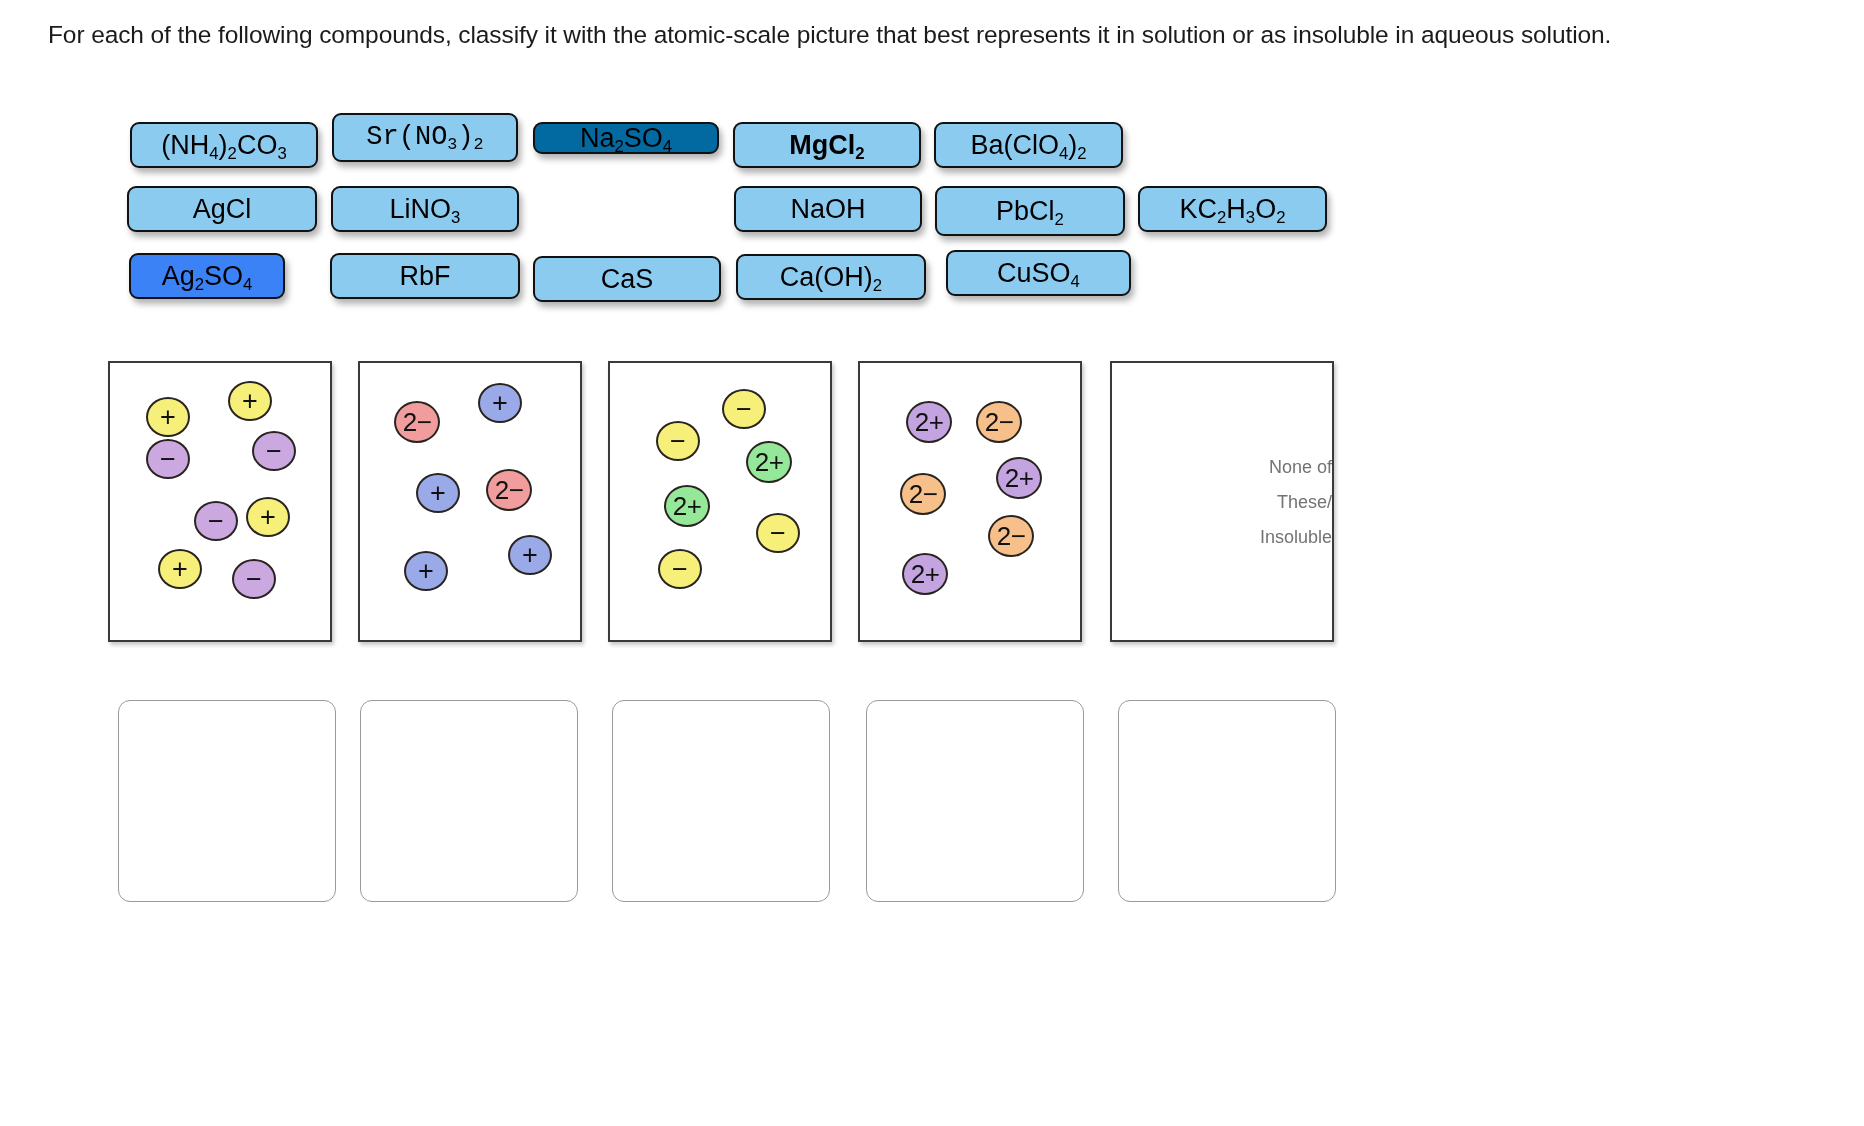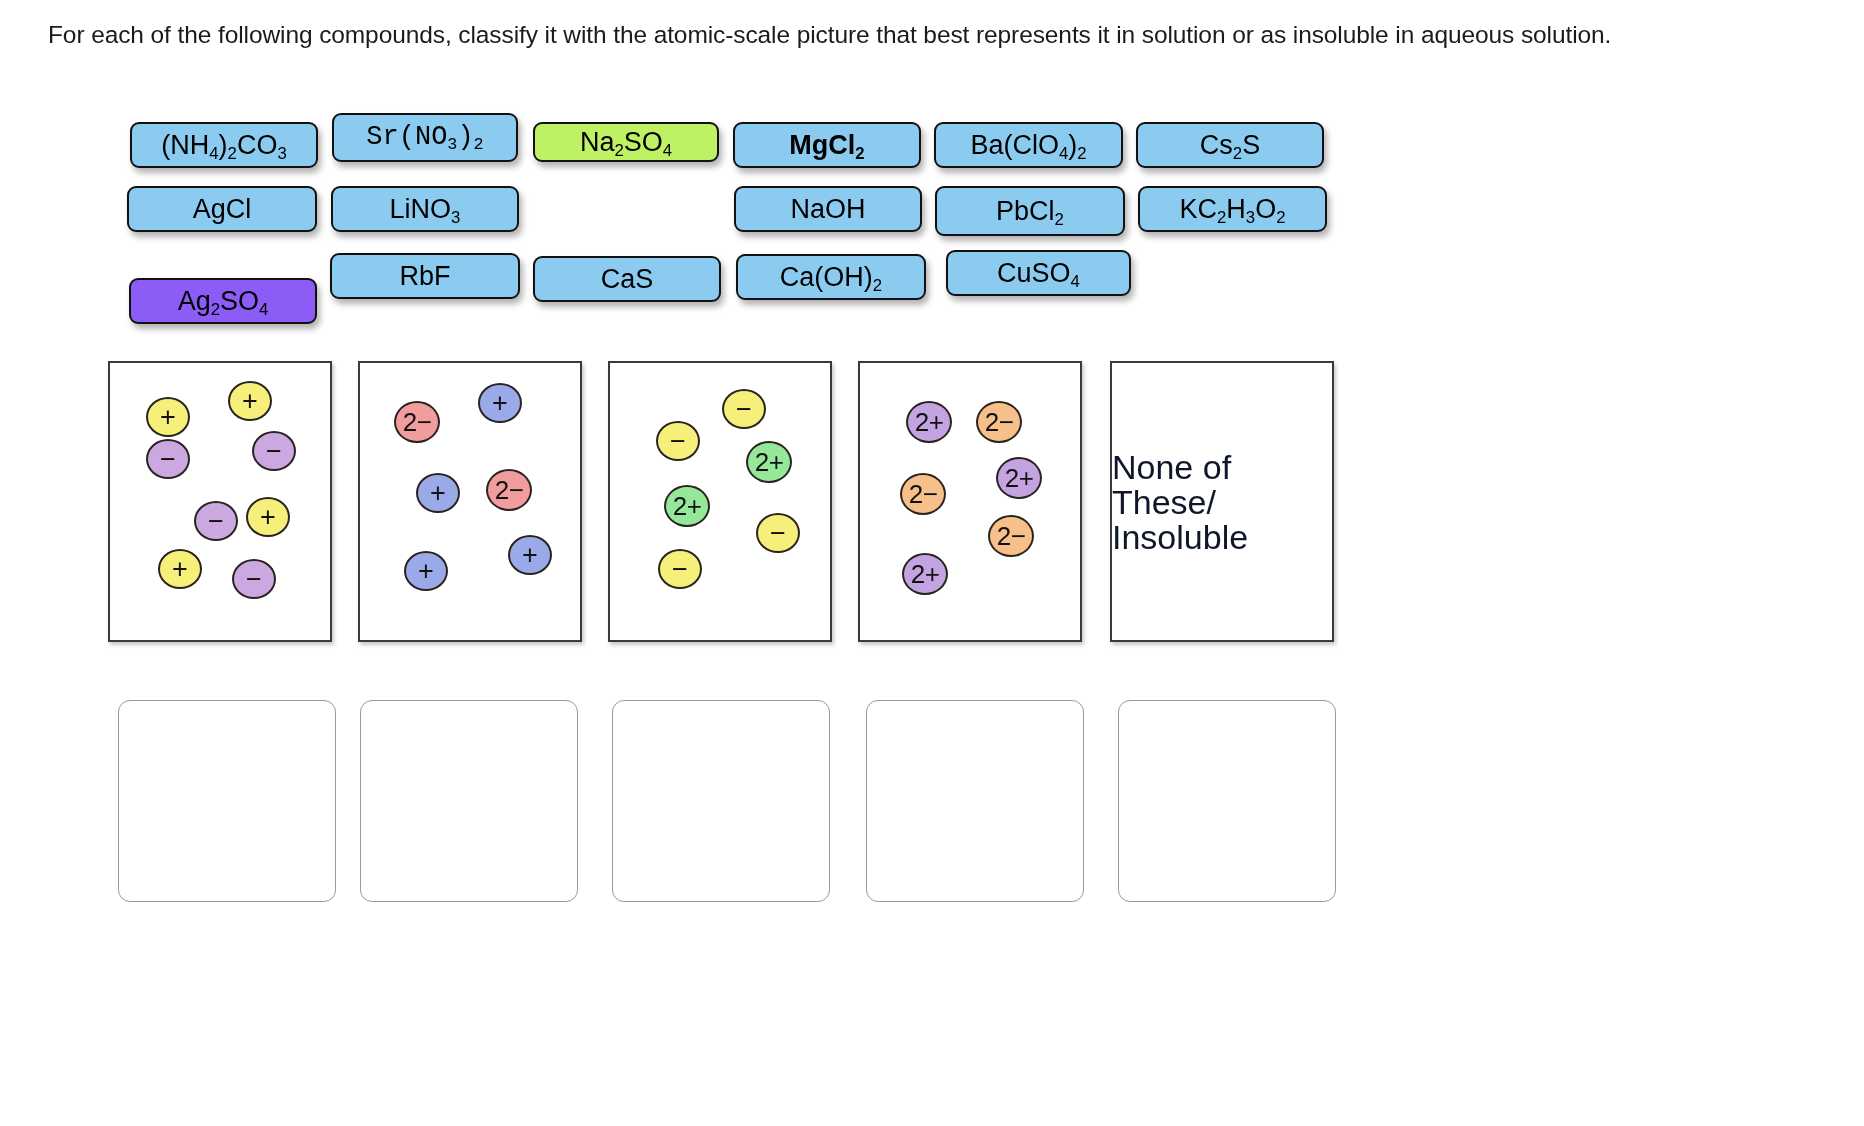--- a/index.html
+++ b/index.html
@@ -82,24 +82,24 @@
     user-select: none;
   }
   .ion.small { font-size: 27px; }
   .ion.charge2 { font-size: 26px; letter-spacing: -0.5px; }
 
   .noneof {
     position: absolute;
     left: 0; right: 0;
     top: 50%;
     transform: translateY(-50%);
-    text-align: left;
-    font-size: 34px;
+    text-align: right;
+    font-size: 18px;
     line-height: 35px;
-    color: #0f172a;
+    color: #737373;
   }
 
   
   .dropzone {
     position: absolute;
     box-sizing: border-box;
     background: #ffffff;
     border: 1.6px solid #9a9a9a;
     border-radius: 12px;
   }
@@ -109,48 +109,45 @@
 
 <div id="prompt">For each of the following compounds, classify it with the atomic-scale picture that best represents it in solution or as insoluble in aqueous solution.</div>
 
 <div id="tile-layer">
     <div class="tile" style="left: 130px; top: 122px; width: 188px; height: 46px; background: rgb(140, 203, 240); border-color: rgb(17, 17, 17);">
       <span class="f">(NH<sub>4</sub>)<sub>2</sub>CO<sub>3</sub></span>
     </div>
     <div class="tile" style="left: 332px; top: 113px; width: 186px; height: 49px; background: rgb(140, 203, 240); border-color: rgb(17, 17, 17); font-family: Liberation Mono, monospace;">
       <span class="f">Sr(NO<sub>3</sub>)<sub>2</sub></span>
     </div>
-    <div class="tile" style="left: 533px; top: 122px; width: 186px; height: 40px; background: #bef264; border-color: rgb(17, 17, 17);">
+    <div class="tile" style="left: 533px; top: 122px; width: 186px; height: 32px; background: #0369a1; border-color: rgb(17, 17, 17);">
       <span class="f">Na<sub>2</sub>SO<sub>4</sub></span>
     </div>
     <div class="tile" style="left: 733px; top: 122px; width: 188px; height: 46px; background: rgb(140, 203, 240); border-color: rgb(17, 17, 17); font-weight: bold;">
       <span class="f">MgCl<sub>2</sub></span>
     </div>
     <div class="tile" style="left: 934px; top: 122px; width: 189px; height: 46px; background: rgb(140, 203, 240); border-color: rgb(17, 17, 17);">
       <span class="f">Ba(ClO<sub>4</sub>)<sub>2</sub></span>
     </div>
-    <div class="tile" style="left: 1136px; top: 122px; width: 188px; height: 46px; background: rgb(140, 203, 240); border-color: rgb(17, 17, 17);">
-      <span class="f">Cs<sub>2</sub>S</span>
-    </div>
     <div class="tile" style="left: 127px; top: 186px; width: 190px; height: 46px; background: rgb(140, 203, 240); border-color: rgb(17, 17, 17);">
       <span class="f">AgCl</span>
     </div>
     <div class="tile" style="left: 331px; top: 186px; width: 188px; height: 46px; background: rgb(140, 203, 240); border-color: rgb(17, 17, 17);">
       <span class="f">LiNO<sub>3</sub></span>
     </div>
     <div class="tile" style="left: 734px; top: 186px; width: 188px; height: 46px; background: rgb(140, 203, 240); border-color: rgb(17, 17, 17);">
       <span class="f">NaOH</span>
     </div>
     <div class="tile" style="left: 935px; top: 186px; width: 190px; height: 50px; background: rgb(140, 203, 240); border-color: rgb(17, 17, 17);">
       <span class="f">PbCl<sub>2</sub></span>
     </div>
     <div class="tile" style="left: 1138px; top: 186px; width: 189px; height: 46px; background: rgb(140, 203, 240); border-color: rgb(17, 17, 17);">
       <span class="f">KC<sub>2</sub>H<sub>3</sub>O<sub>2</sub></span>
     </div>
-    <div class="tile" style="left: 129px; top: 253px; width: 188px; height: 46px; background: #8b5cf6; border-color: rgb(17, 17, 17); margin-top: 25px;">
+    <div class="tile" style="left: 129px; top: 253px; width: 156px; height: 46px; background: #3b82f6; border-color: rgb(17, 17, 17);">
       <span class="f">Ag<sub>2</sub>SO<sub>4</sub></span>
     </div>
     <div class="tile" style="left: 330px; top: 253px; width: 190px; height: 46px; background: rgb(140, 203, 240); border-color: rgb(17, 17, 17);">
       <span class="f">RbF</span>
     </div>
     <div class="tile" style="left: 533px; top: 256px; width: 188px; height: 46px; background: rgb(140, 203, 240); border-color: rgb(17, 17, 17);">
       <span class="f">CaS</span>
     </div>
     <div class="tile" style="left: 736px; top: 254px; width: 190px; height: 46px; background: rgb(140, 203, 240); border-color: rgb(17, 17, 17);">
       <span class="f">Ca(OH)<sub>2</sub></span>

